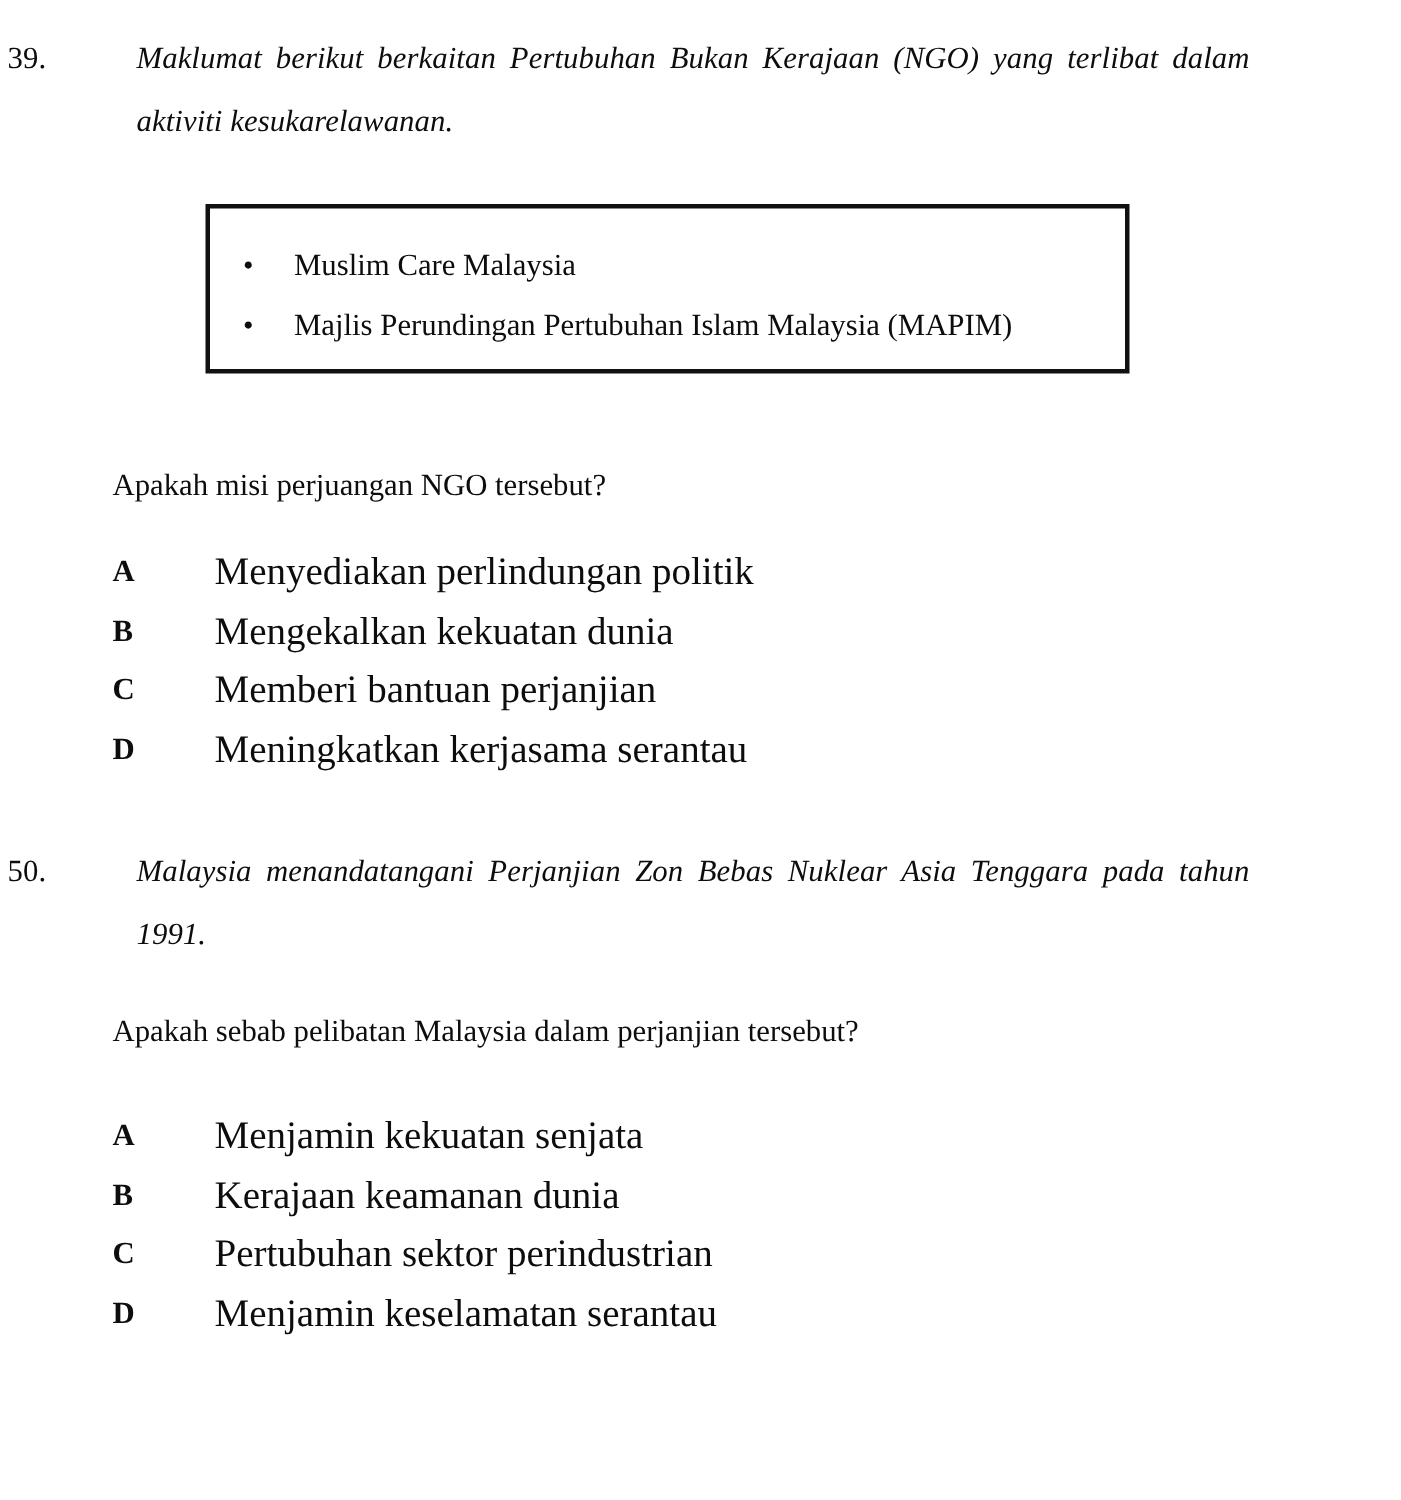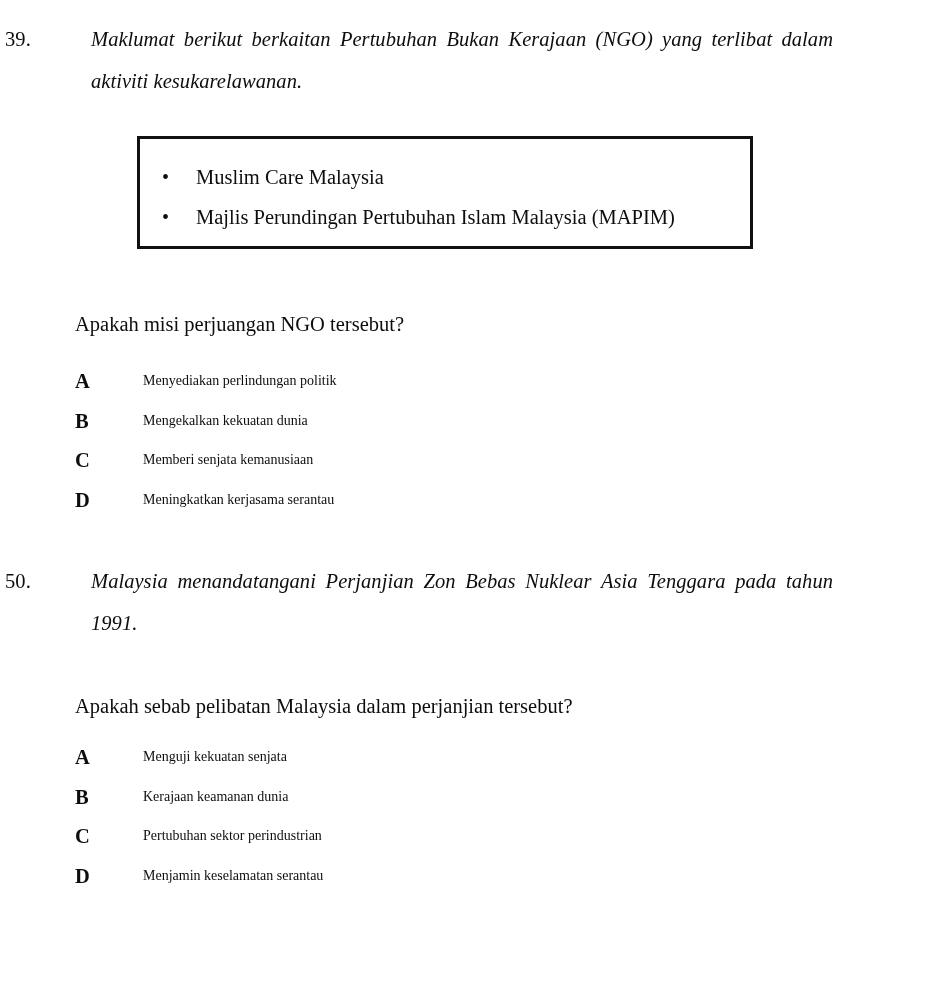--- a/index.html
+++ b/index.html
@@ -105,21 +105,21 @@
     left: 0;
     top: 0;
     font-weight: bold;
     font-size: 20.5px;
     line-height: 30px;
   }
   .option .opt-text {
     position: absolute;
     left: 68px;
     top: 0;
-    font-size: 14px;
+    font-size: 26px;
     line-height: 30px;
     white-space: nowrap;
   }
 </style>
 </head>
 <body>
 
 <div class="page">
 
   <div class="question" style="top:18px;">
@@ -148,41 +148,41 @@
     <div class="option">
       <span class="opt-letter">A</span>
       <span class="opt-text">Menyediakan perlindungan politik</span>
     </div>
     <div class="option">
       <span class="opt-letter">B</span>
       <span class="opt-text">Mengekalkan kekuatan dunia</span>
     </div>
     <div class="option">
       <span class="opt-letter">C</span>
-      <span class="opt-text">Memberi senjata kemanusiaan</span>
+      <span class="opt-text">Memberi bantuan perjanjian</span>
     </div>
     <div class="option">
       <span class="opt-letter">D</span>
       <span class="opt-text">Meningkatkan kerjasama serantau</span>
     </div>
   </div>
 
   <div class="question" style="top:560px;">
     <div class="q-number">50.</div>
     <div class="q-body">
       <p class="q-stem">Malaysia menandatangani Perjanjian Zon Bebas Nuklear Asia Tenggara pada tahun 1991.</p>
     </div>
   </div>
 
-  <div class="lead-in" style="top:691px;">Apakah sebab pelibatan Malaysia dalam perjanjian tersebut?</div>
+  <div class="lead-in" style="top:673px;">Apakah sebab pelibatan Malaysia dalam perjanjian tersebut?</div>
 
   <div class="options" style="top:742px;">
     <div class="option">
       <span class="opt-letter">A</span>
-      <span class="opt-text">Menguji kekuatan senjata</span>
+      <span class="opt-text">Menjamin kekuatan senjata</span>
     </div>
     <div class="option">
       <span class="opt-letter">B</span>
       <span class="opt-text">Kerajaan keamanan dunia</span>
     </div>
     <div class="option">
       <span class="opt-letter">C</span>
       <span class="opt-text">Pertubuhan sektor perindustrian</span>
     </div>
     <div class="option">

